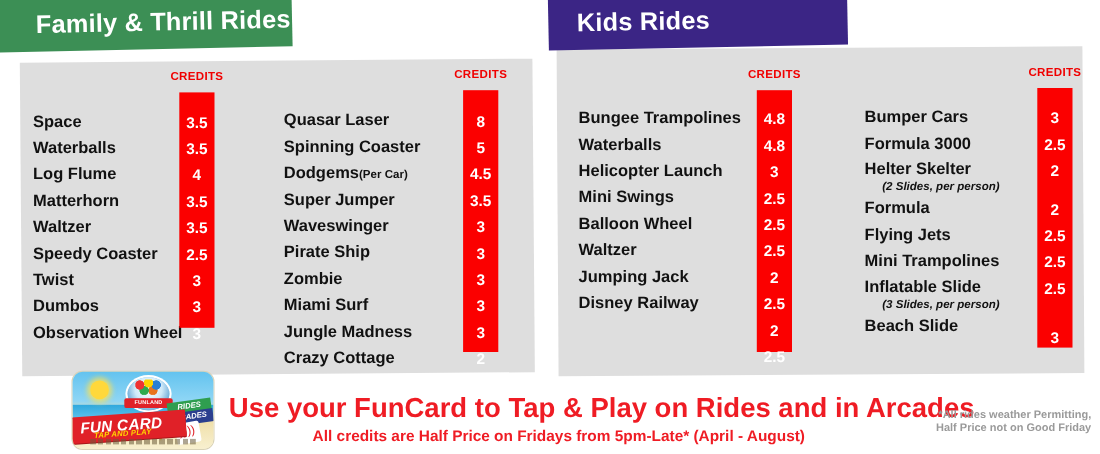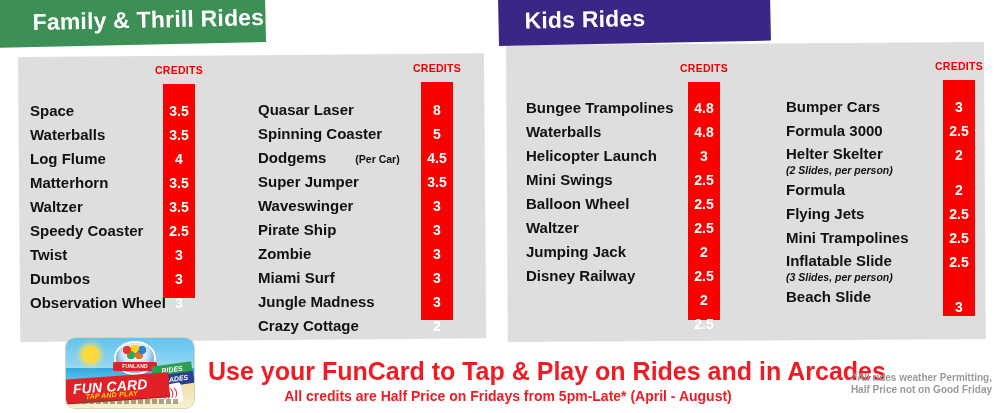--- a/index.html
+++ b/index.html
@@ -90,25 +90,25 @@
   }
   .rides .row{height:24px;line-height:24px;white-space:nowrap;}
   .rides .row.tall{height:35px;line-height:22px;}
   .rides .sub{
     display:block;
     font-size:10.5px;
     font-style:italic;
     font-weight:bold;
     line-height:11px;
     color:#111111;
+    margin-left:16px;
   }
   .rides .inline-note{
     font-size:10.5px;
     font-weight:bold;
-    padding-left:29px;
   }
 
   
   #funcard{
     position:absolute;left:66px;top:338px;width:128px;height:70px;
     border-radius:9px;
     overflow:hidden;
     box-shadow:0 0 0 1px #d9d2b6;
     background:linear-gradient(#63c3ef 0%,#8fd6f5 38%,#f0e0ae 55%,#f6ecc4 100%);
   }

